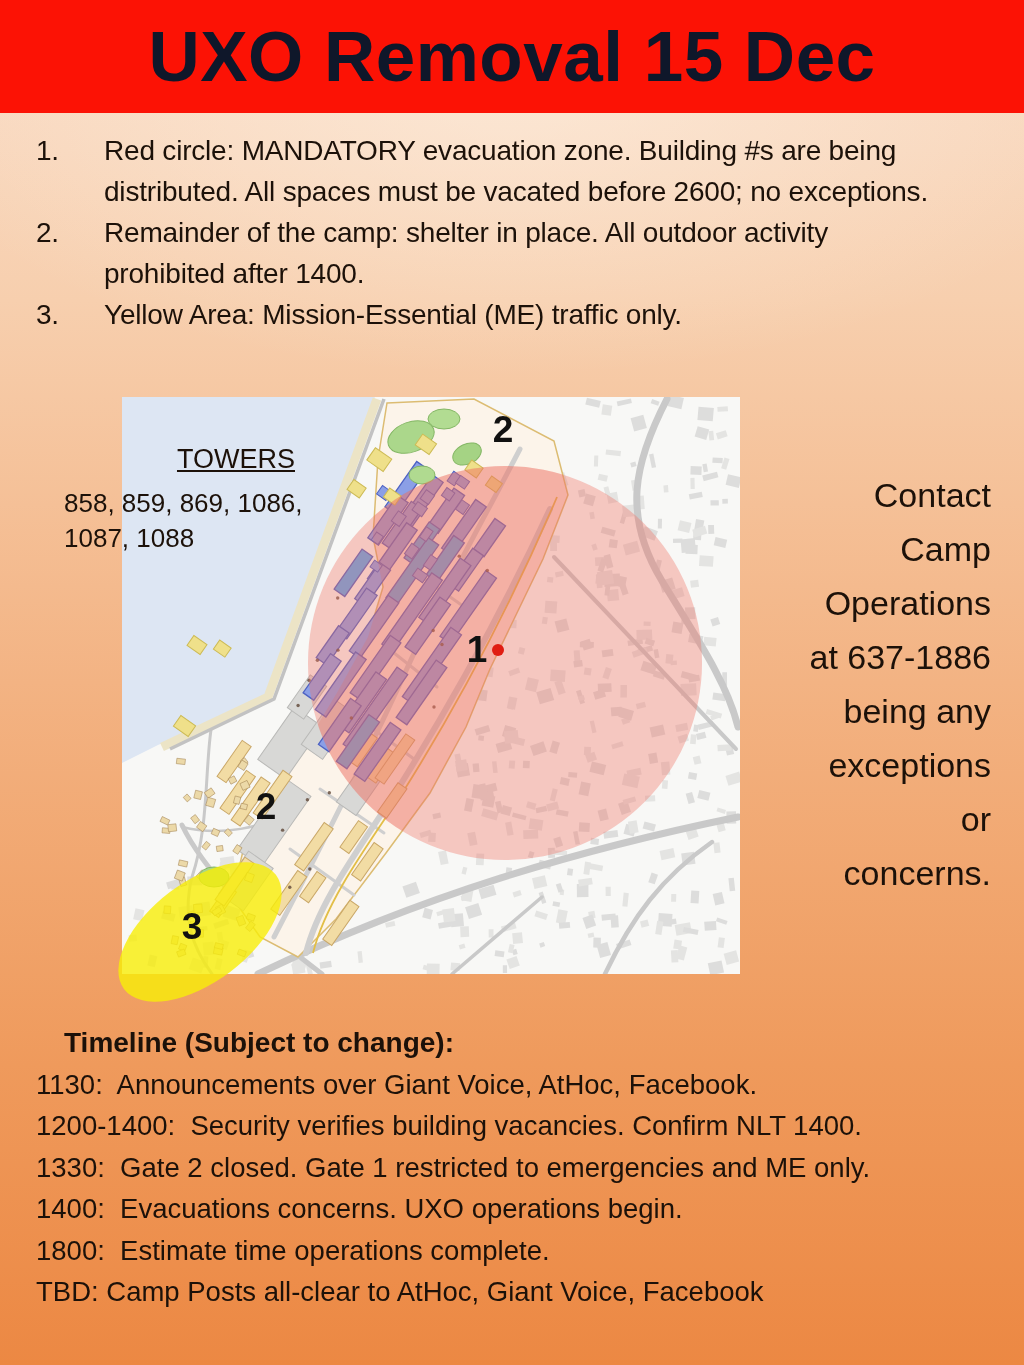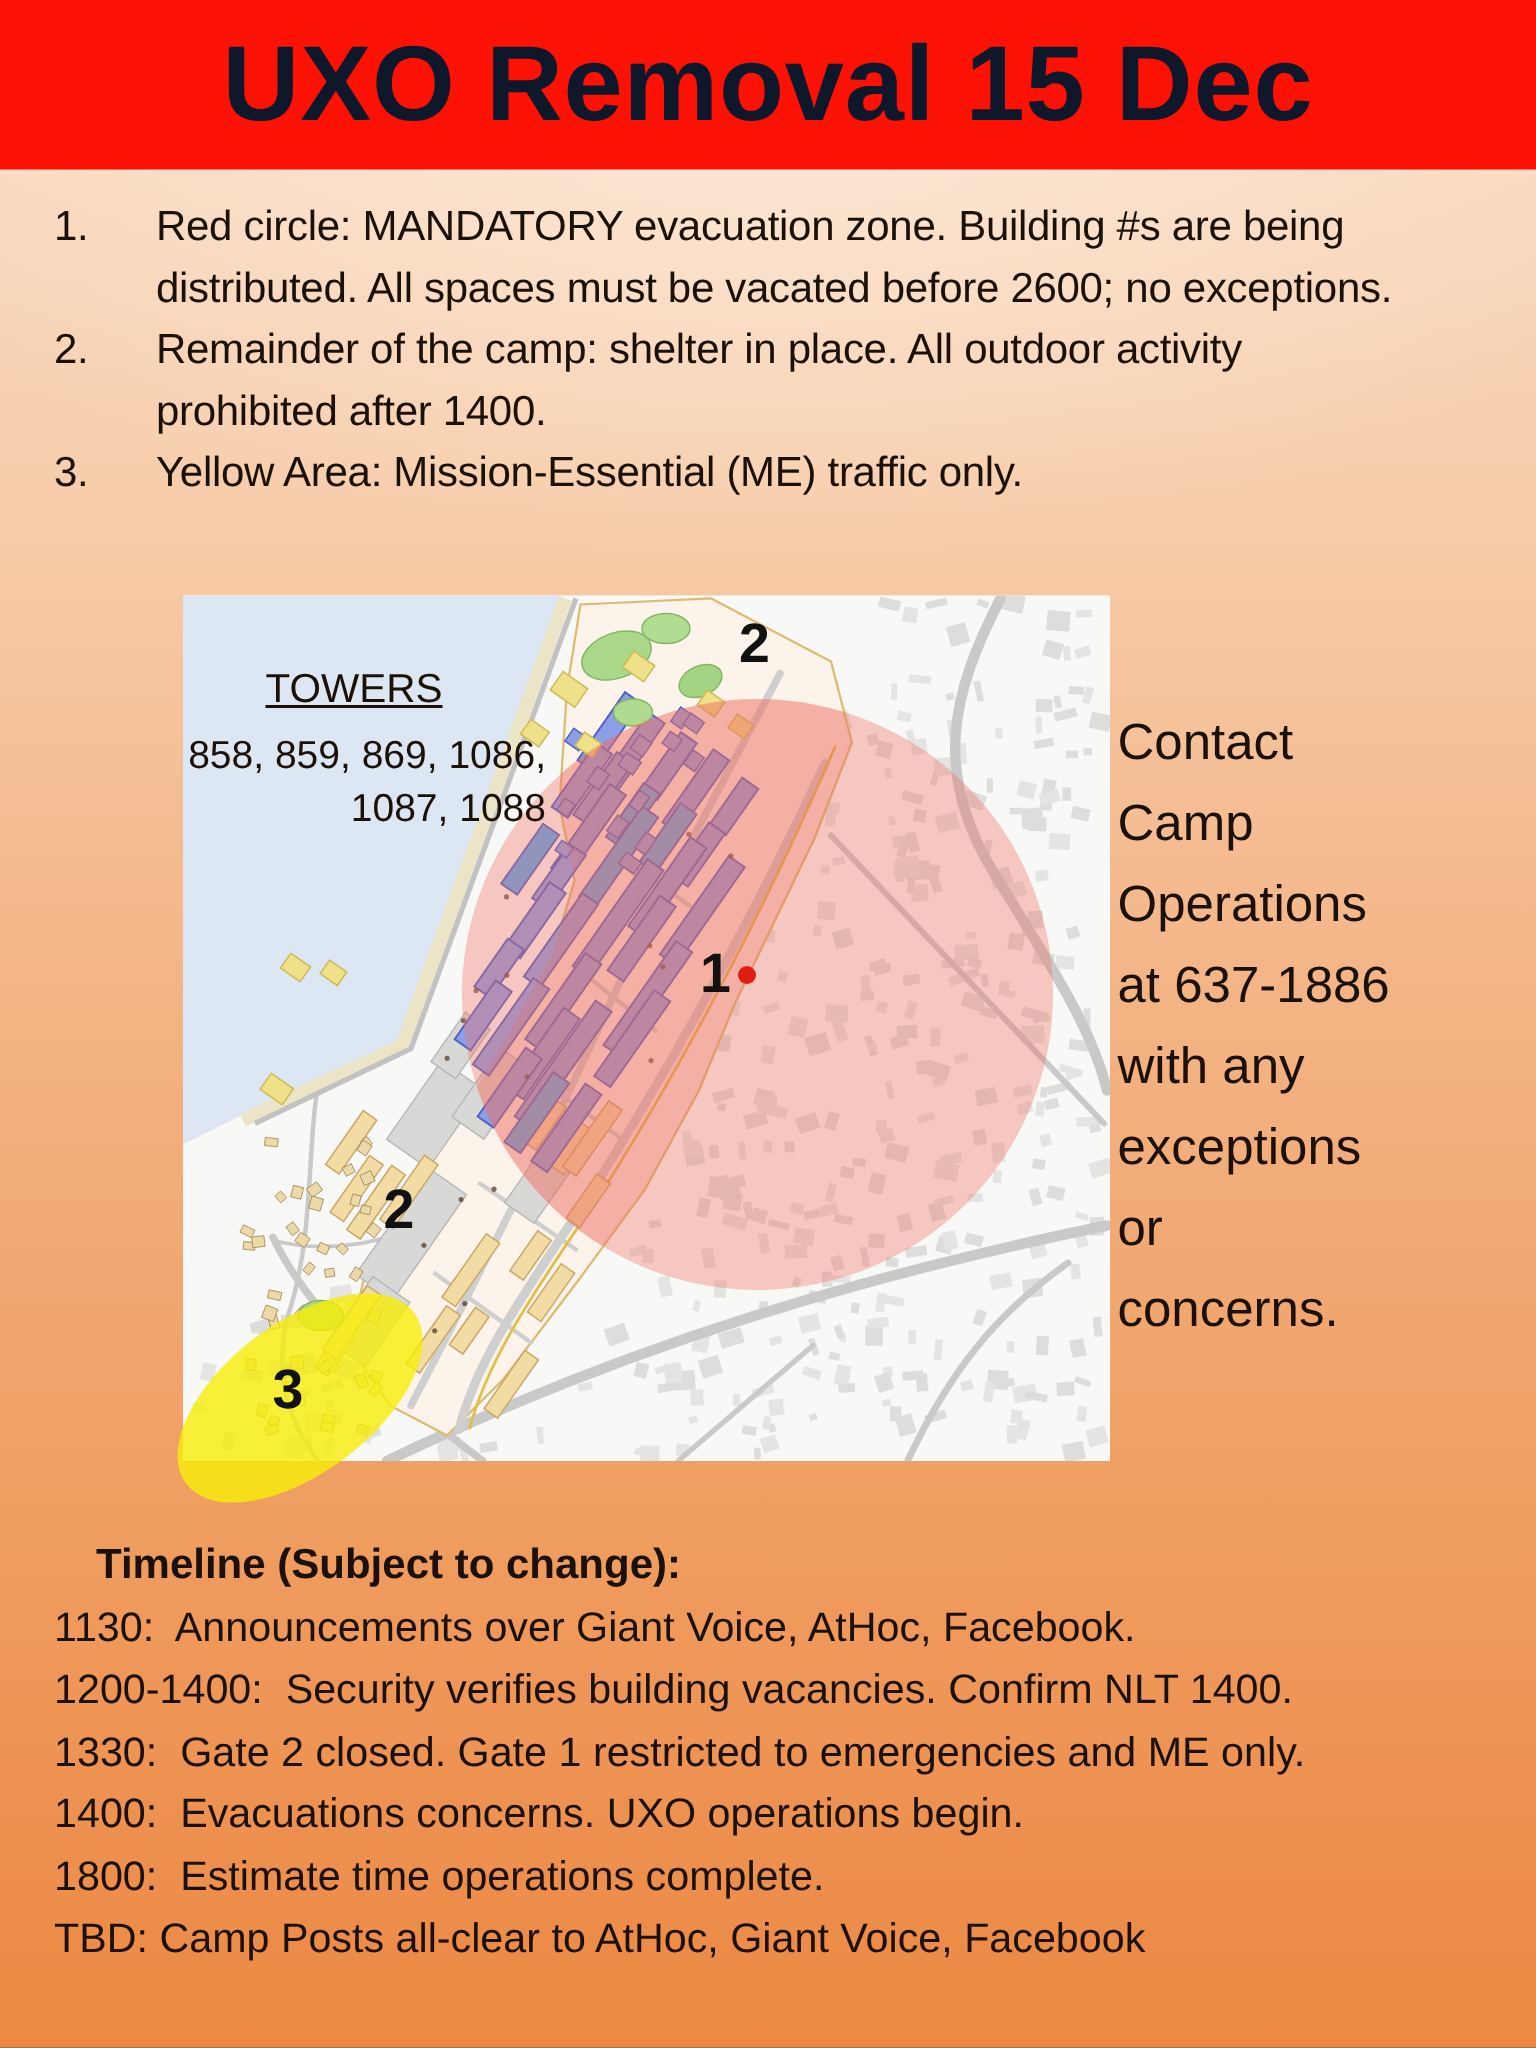--- a/index.html
+++ b/index.html
@@ -17,22 +17,22 @@
   .inst{display:flex;font-size:28px;line-height:41px;letter-spacing:-0.2px;}
   .inst .num{width:68px;flex:0 0 68px;}
   .inst .txt{flex:1;}
   .map{position:absolute;left:122px;top:397px;width:618px;height:577px;background:#f8f8f6;}
   .map svg{display:block;}
   .yz{position:absolute;left:96px;top:850px;width:240px;height:160px;pointer-events:none;}
   .maplabel{position:absolute;transform:translate(-50%,-50%);font-size:37px;font-weight:bold;color:#111;line-height:1;}
   .reddot{position:absolute;width:12px;height:12px;border-radius:50%;background:#e01d12;transform:translate(-50%,-50%);}
   .towers{position:absolute;left:64px;top:444px;width:300px;}
   .towers-h{width:200px;margin-left:72px;text-align:center;font-size:27px;text-decoration:underline;margin-bottom:11px;}
-  .towers-l{font-size:26px;line-height:35px;text-align:right;}
-  .contact{position:absolute;left:745px;top:468px;width:246px;text-align:left;font-size:34px;line-height:54px;}
+  .towers-l{font-size:26px;line-height:35px;}
+  .contact{position:absolute;left:745px;top:468px;width:246px;text-align:right;font-size:34px;line-height:54px;}
   .timeline{position:absolute;left:36px;top:1022px;width:980px;font-size:27.5px;line-height:41.5px;}
   .tl-h{font-weight:bold;font-size:28px;margin-left:28px;}
   .tl-e{white-space:pre-wrap;}
 </style>
 </head>
 <body>
 
 <div id="stage">
 
   <header class="banner">
@@ -591,21 +591,21 @@
     <div class="towers-h">TOWERS</div>
     <div class="towers-l">858, 859, 869, 1086,</div>
     <div class="towers-l">1087, 1088</div>
   </div>
 
   <div class="contact">
     <div>Contact</div>
     <div>Camp</div>
     <div>Operations</div>
     <div>at 637-1886</div>
-    <div>with any</div>
+    <div>being any</div>
     <div>exceptions</div>
     <div>or</div>
     <div>concerns.</div>
   </div>
 
   <div class="timeline">
     <div class="tl-h">Timeline (Subject to change):</div>
     <div class="tl-e">1130:  Announcements over Giant Voice, AtHoc, Facebook.</div>
     <div class="tl-e">1200-1400:  Security verifies building vacancies. Confirm NLT 1400.</div>
     <div class="tl-e">1330:  Gate 2 closed. Gate 1 restricted to emergencies and ME only.</div>

